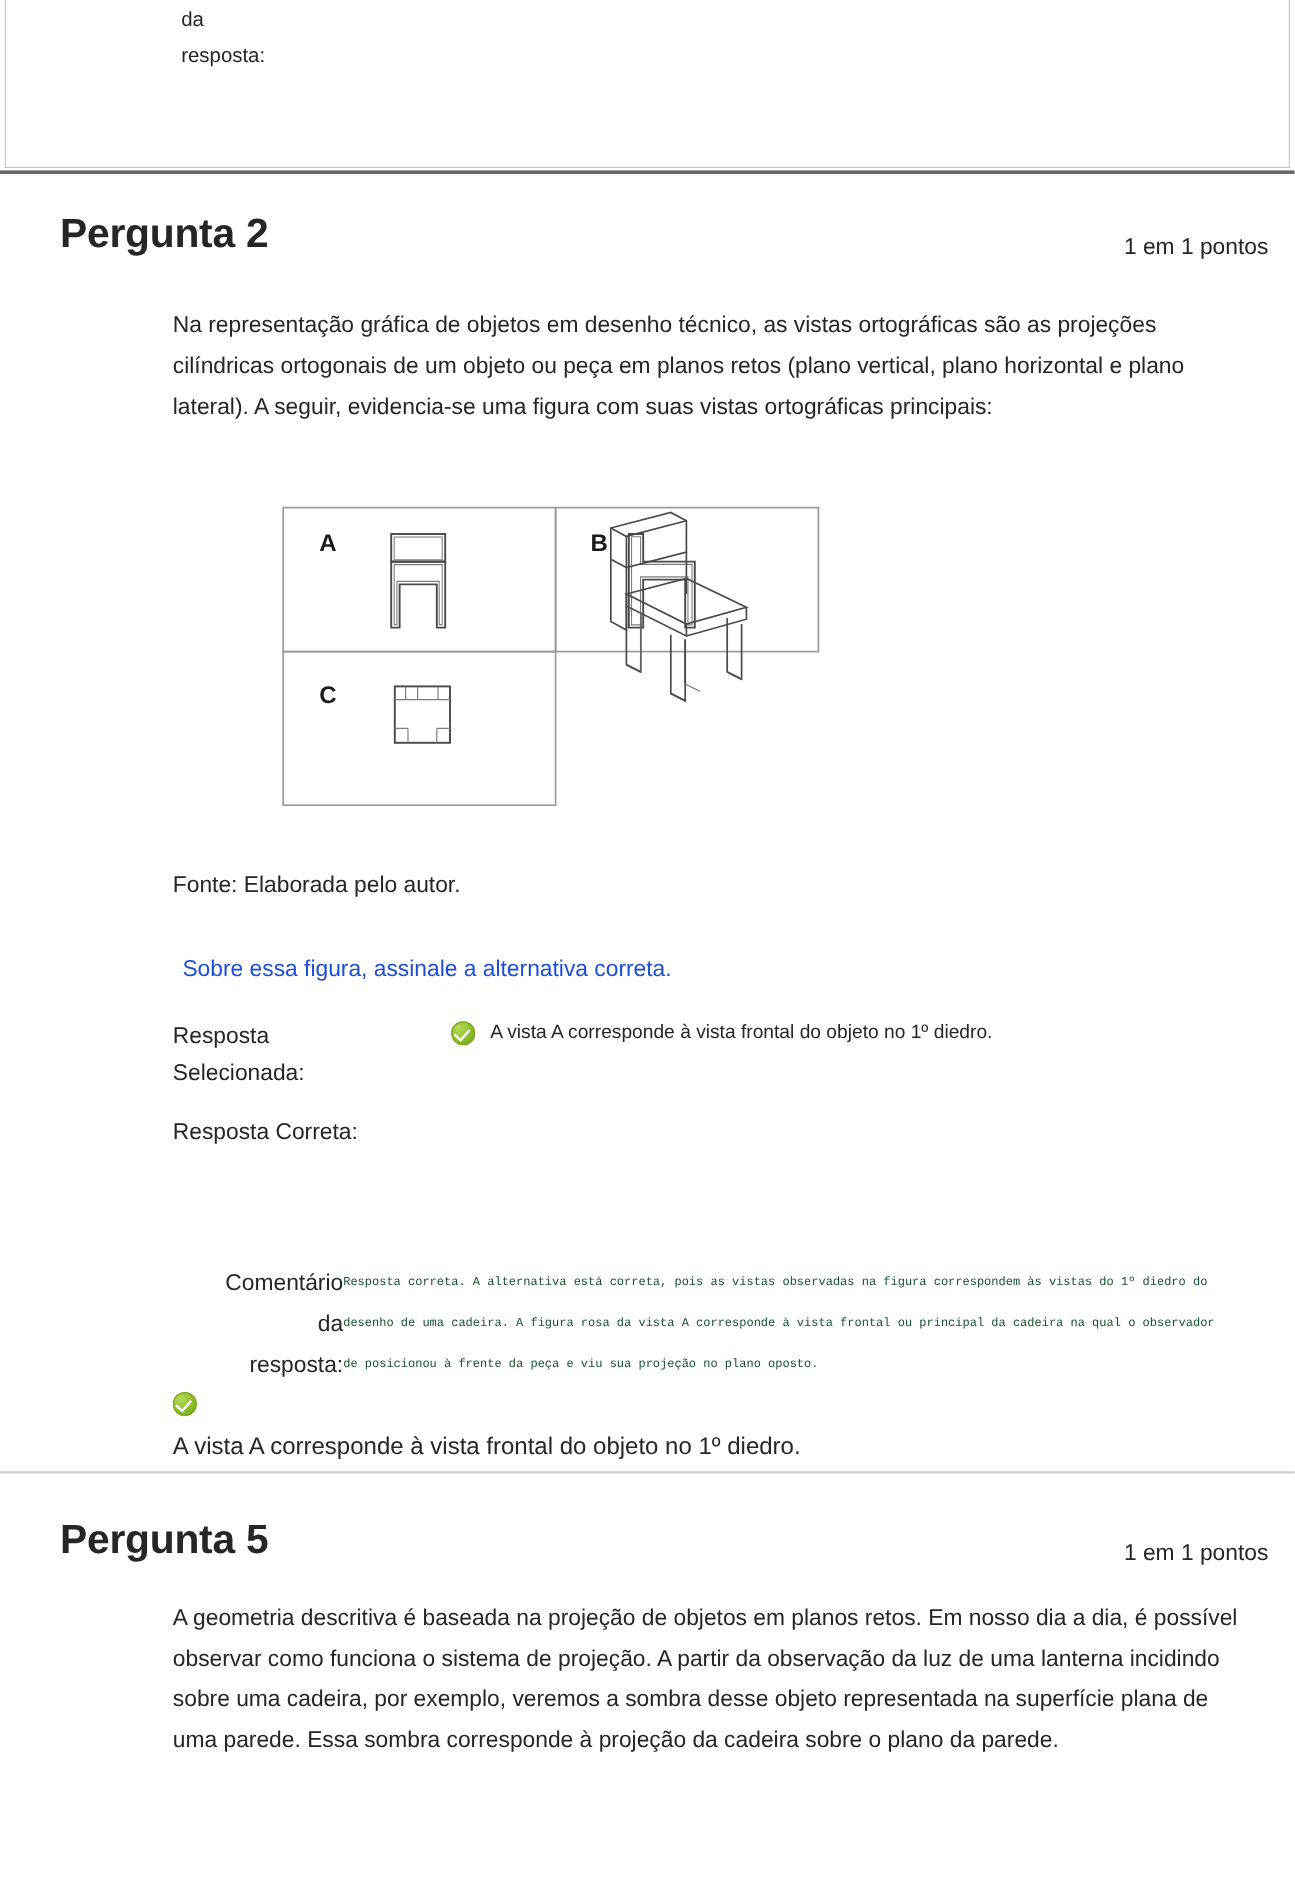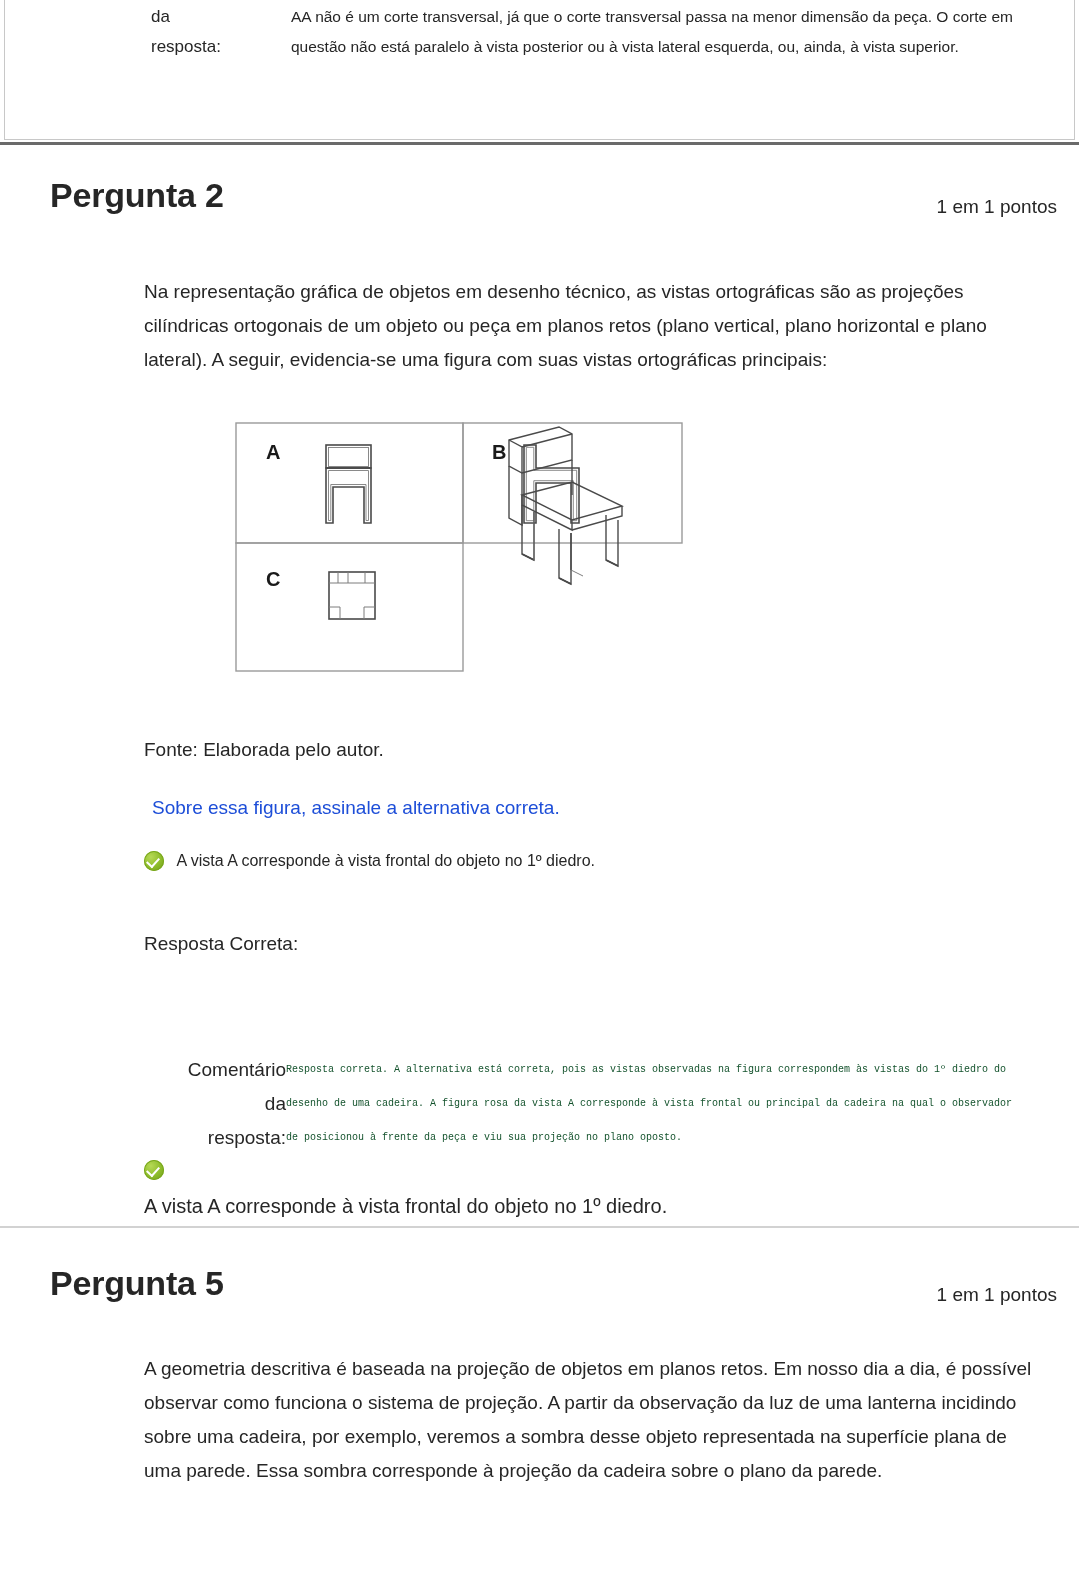--- a/index.html
+++ b/index.html
@@ -95,39 +95,37 @@
   }
 
   
   .q-stem {
     position: absolute;
     left: 144px;
     width: 898px;
     font-size: 19px;
     line-height: 34px;
     color: #262626;
-    margin-top: 20px;
   }
 
   
   .figure-wrap {
     position: absolute;
     left: 234px;
     top: 420px;
     width: 450px;
     height: 265px;
   }
 
   .fonte {
     position: absolute;
     left: 144px;
     top: 727px;
     font-size: 19px;
     color: #262626;
-    margin-top: 12px;
   }
   .sobre {
     position: absolute;
     left: 152px;
     top: 797px;
     font-size: 19px;
     color: #1d4ed8;
   }
 
   
@@ -209,21 +207,20 @@
 </style>
 </head>
 <body>
 
 <div class="top-box">
   <div class="qa-row">
     <div class="qa-label">
       <div>da</div>
       <div>resposta:</div>
     </div>
-    <div class="qa-body">AA não é um corte transversal, já que o corte transversal passa na menor dimensão da peça. O corte em questão não está paralelo à vista posterior ou à vista lateral esquerda, ou, ainda, à vista superior.</div>
   </div>
 </div>
 
 <div class="divider-heavy" style="top:142px"></div>
 
 <div class="q-header" style="top:160px">
   <div class="q-title">Pergunta 2</div>
   <div class="q-points">1 em 1 pontos</div>
 </div>
 
@@ -310,20 +307,24 @@
       <path d="M300,92 L300,140"></path>
       <path d="M337,150 L349,156"></path>
     </g>
   </svg>
 </div>
 
 <div class="fonte">Fonte: Elaborada pelo autor.</div>
 <div class="sobre">Sobre essa figura, assinale a alternativa correta.</div>
 
 <div class="ans-block" style="top:848px; display:flex;">
+  <div class="ans-label">
+    <div>Resposta</div>
+    <div>Selecionada:</div>
+  </div>
   <div class="ans-content">
     <span class="check-icon"></span>
     <span class="ans-text-sm">A vista A corresponde à vista frontal do objeto no 1º diedro.</span>
   </div>
 </div>
 
 <div class="ans-block" style="top:928px; display:flex;flex-direction:column;">
   <div class="ans-label">Resposta Correta:</div>
   <div class="ans-content">
     <span class="check-icon"></span>

